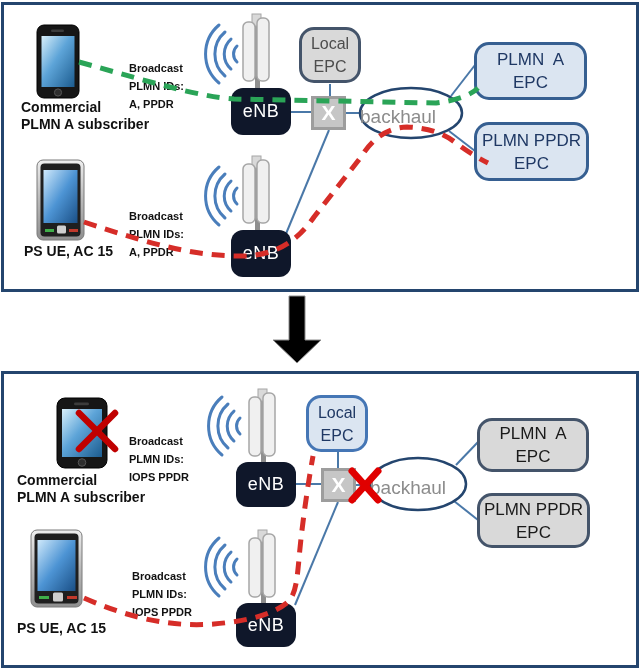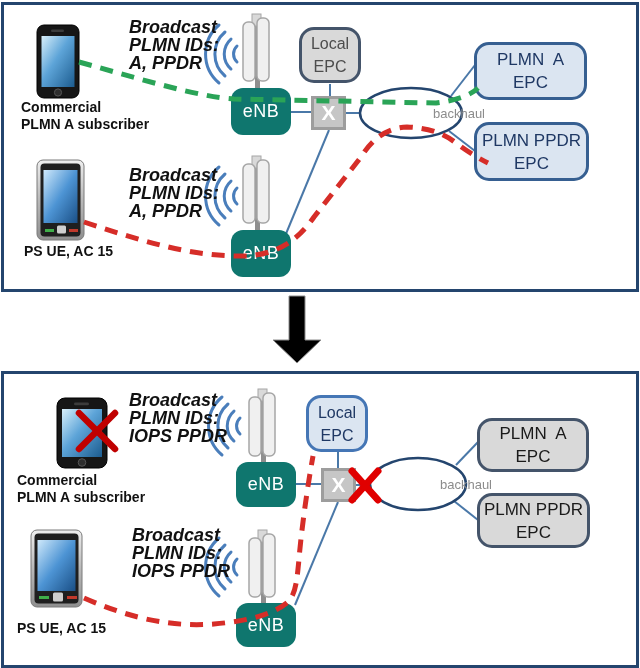--- a/index.html
+++ b/index.html
@@ -4,33 +4,33 @@
 <style>
   html,body{margin:0;padding:0;background:#fff;}
   #stage{position:relative;width:640px;height:668px;background:#fff;overflow:hidden;
          font-family:"Liberation Sans",sans-serif;}
   .panel{position:absolute;left:1px;width:632px;border:3px solid #24456e;background:#fff;box-sizing:content-box;}
   #panel-normal{top:2px;height:284px;}
   #panel-iops{top:371px;height:291px;}
   .layer{position:absolute;left:0;top:0;}
   .overlay{pointer-events:none;}
   .abs{position:absolute;}
-  .enb{position:absolute;background:#0f766e;border-radius:12px;color:#fff;
+  .enb{position:absolute;background:#0f172a;border-radius:12px;color:#fff;
        display:flex;align-items:center;justify-content:center;font-size:18px;letter-spacing:.5px;}
   .epc{position:absolute;border-radius:15px;display:flex;flex-direction:column;
        align-items:center;justify-content:center;text-align:right;box-sizing:border-box;}
   .epc .ln{display:block;white-space:pre;line-height:23px;}
   .local{border:3px solid #44546a;background:#d9d9d9;color:#4d4d4d;font-size:16px;}
   .local-active{border:3px solid #4576b5;background:#dbe5f1;color:#1f3864;}
   .plmn-blue{border:3px solid #365f91;background:#dbe5f1;color:#1f3864;font-size:17px;}
   .plmn-gray{border:3px solid #44546a;background:#d9d9d9;color:#1a1a1a;font-size:17px;}
   .xbox{position:absolute;background:#c6c6c6;border:3px solid #9d9d9d;color:#fff;
         font-size:21px;font-weight:bold;display:flex;align-items:center;justify-content:center;box-sizing:border-box;}
-  .bhl{position:absolute;color:#8c8c8c;font-size:13px;text-align:center;padding-left:48px;}
-  .bc{position:absolute;font-style:italic;font-weight:600;font-size:18px;line-height:18px;color:#111;}
+  .bhl{position:absolute;color:#8c8c8c;font-size:19px;}
+  .bc{position:absolute;font-weight:600;font-size:11px;line-height:18px;color:#111;margin-top:41px;}
   .bc span{display:block;white-space:pre;}
   .lbl{position:absolute;font-size:14px;line-height:17px;color:#111;}
   .lbl span{display:block;white-space:pre;font-weight:bold;}
 </style>
 </head>
 <body>
 
 <div id="stage">
 
   <div class="panel" id="panel-normal">

